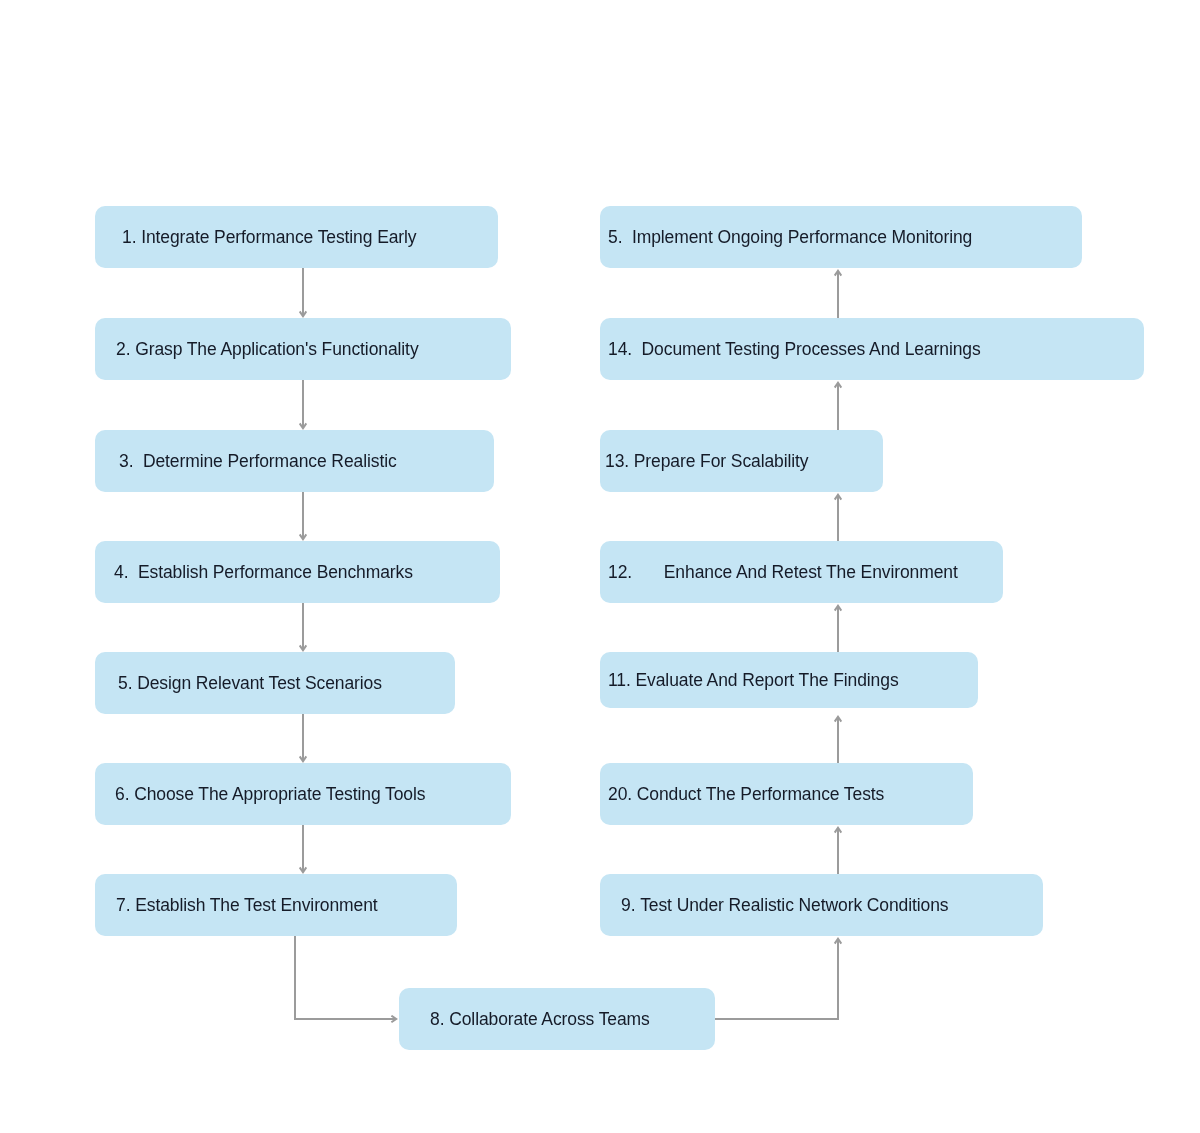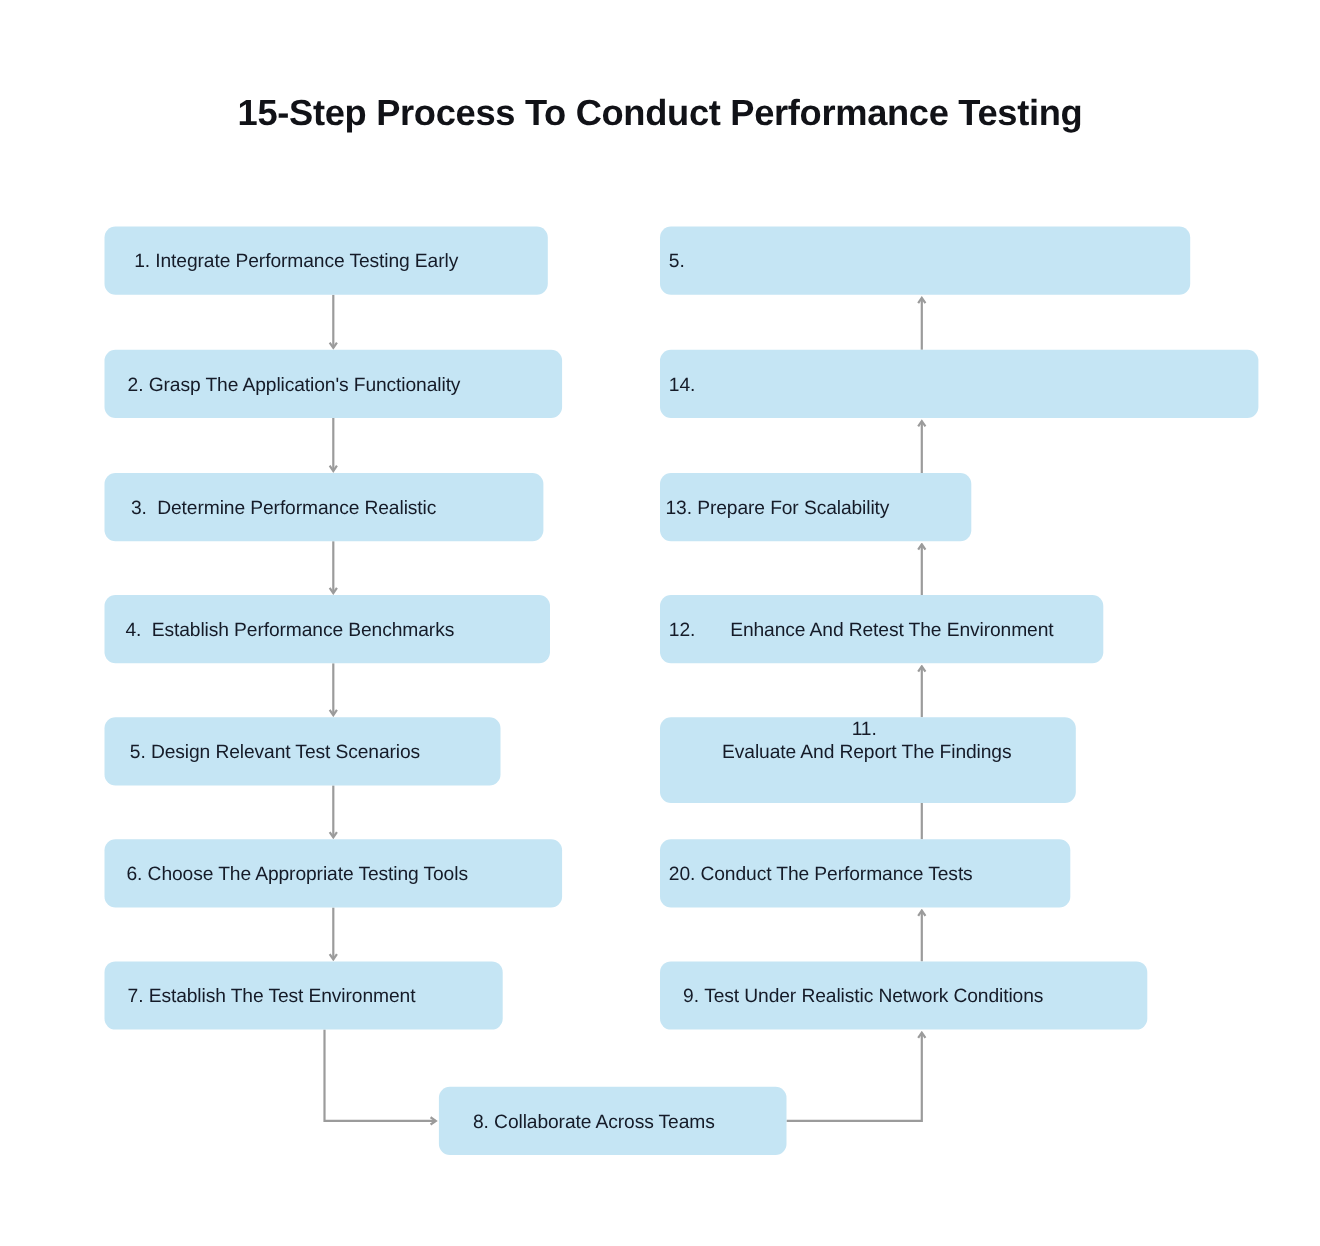--- a/index.html
+++ b/index.html
@@ -64,21 +64,20 @@
     stroke: #9b9b9b;
     stroke-width: 2;
     fill: none;
   }
 </style>
 </head>
 <body>
 
 <div id="canvas">
 
-  <div id="title">15-Step Process To Conduct Performance Testing</div>
 
   <svg id="links" viewBox="0 0 1200 1133">
     <defs>
       <marker id="arrow-down" markerWidth="9" markerHeight="9" refX="4.5" refY="7.2" orient="0" markerUnits="userSpaceOnUse">
         <path d="M1.2,2.6 L4.5,7.4 L7.8,2.6" stroke="#9b9b9b" stroke-width="1.4" fill="none"></path>
       </marker>
       <marker id="arrow-up" markerWidth="9" markerHeight="9" refX="4.5" refY="1.8" orient="0" markerUnits="userSpaceOnUse">
         <path d="M1.2,6.4 L4.5,1.6 L7.8,6.4" stroke="#9b9b9b" stroke-width="1.4" fill="none"></path>
       </marker>
       <marker id="arrow-right" markerWidth="9" markerHeight="9" refX="7.2" refY="4.5" orient="0" markerUnits="userSpaceOnUse">
@@ -139,33 +138,35 @@
         <span class="txt">Collaborate Across Teams</span>
       </div>
       <div class="node" style="left: 600px; top: 874px; width: 443px; height: 62px; padding-left: 21px; padding-right: 10px;">
         <span class="num">9. </span>
         <span class="txt">Test Under Realistic Network Conditions</span>
       </div>
       <div class="node" style="left: 600px; top: 763px; width: 373px; height: 62px; padding-left: 8px; padding-right: 10px;">
         <span class="num">20. </span>
         <span class="txt">Conduct The Performance Tests</span>
       </div>
-      <div class="node" style="left: 600px; top: 652px; width: 378px; height: 78px; padding-left: 8px; padding-right: 10px; flex-direction: column;">
+      <div class="node" style="left: 600px; top: 652px; width: 378px; height: 56px; padding-left: 8px; padding-right: 10px;">
         <span class="num">11. </span>
         <span class="txt">Evaluate And Report The Findings</span>
       </div>
       <div class="node" style="left: 600px; top: 541px; width: 403px; height: 62px; padding-left: 8px; padding-right: 10px; gap: 27px;">
         <span class="num">12. </span>
         <span class="txt">Enhance And Retest The Environment</span>
       </div>
       <div class="node" style="left: 600px; top: 430px; width: 283px; height: 62px; padding-left: 5px; padding-right: 10px;">
         <span class="num">13. </span>
         <span class="txt">Prepare For Scalability</span>
       </div>
       <div class="node" style="left: 600px; top: 318px; width: 544px; height: 62px; padding-left: 8px; padding-right: 10px;">
         <span class="num">14.  </span>
+        <span class="txt">Document Testing Processes And Learnings</span>
       </div>
       <div class="node" style="left: 600px; top: 206px; width: 482px; height: 62px; padding-left: 8px; padding-right: 10px;">
         <span class="num">5.  </span>
+        <span class="txt">Implement Ongoing Performance Monitoring</span>
       </div>
     </div>
 
 </div>
 
 </body></html>

